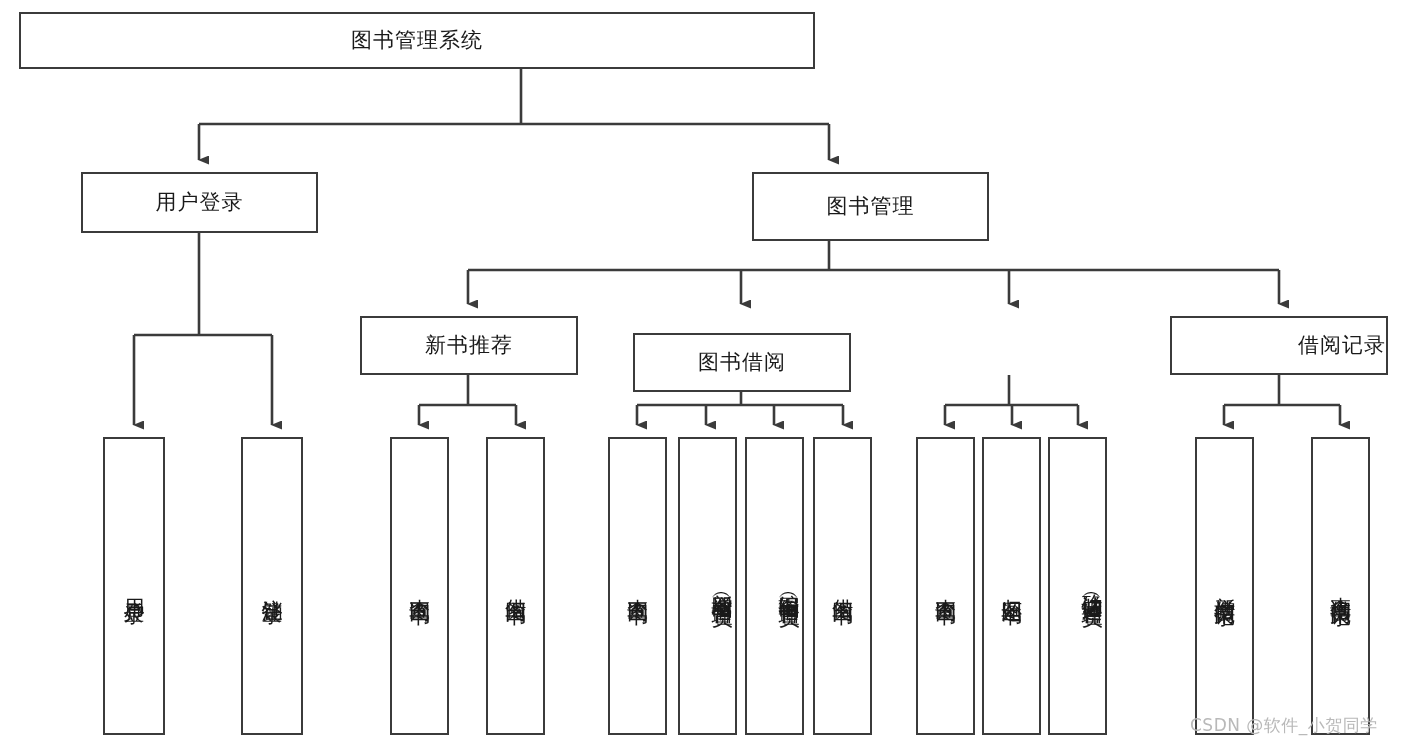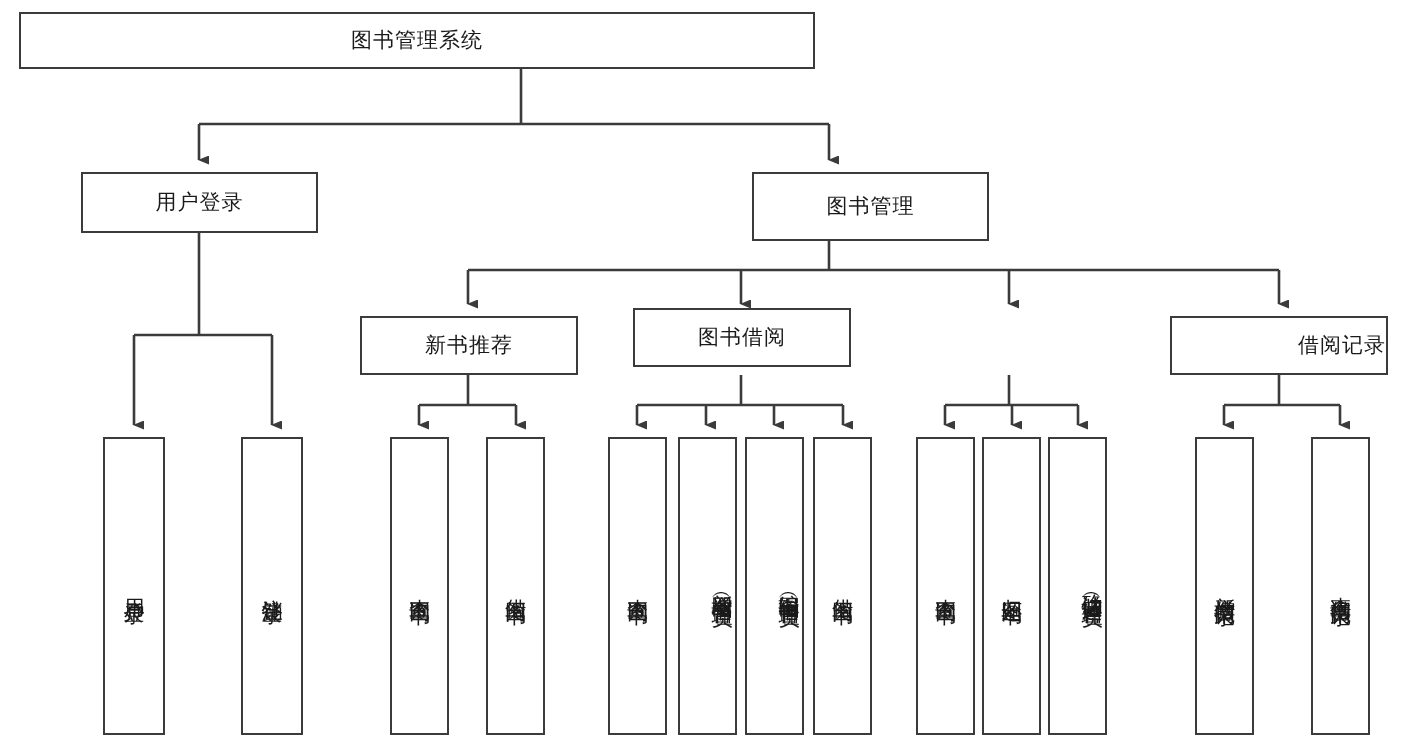--- a/index.html
+++ b/index.html
@@ -129,21 +129,21 @@
   <div class="node horizontal" style="left:81px; top:172px; width:237px; height:61px;">
     <span class="node-label">用户登录</span>
   </div>
   <div class="node horizontal" style="left:711px; top:172px; width:237px; height:69px;margin-left:41px;">
     <span class="node-label">图书管理</span>
   </div>
 
   <div class="node horizontal" style="left:360px; top:316px; width:218px; height:59px;">
     <span class="node-label">新书推荐</span>
   </div>
-  <div class="node horizontal" style="left:633px; top:308px; width:218px; height:59px;">
+  <div class="node horizontal" style="left:633px; top:333px; width:218px; height:59px;">
     <span class="node-label">图书借阅</span>
   </div>
   <div class="node horizontal" style="left:1170px; top:316px; width:218px; height:59px;justify-content:flex-end;">
     <span class="node-label">借阅记录</span>
   </div>
 
   <div class="node vertical v-center" style="left:103px; top:437px; width:62px; height:298px;">
     <span class="node-label">用户登录</span>
   </div>
   <div class="node vertical v-center" style="left:241px; top:437px; width:62px; height:298px;">
@@ -180,14 +180,15 @@
     <span class="node-label">确认归还（管理员）</span>
   </div>
 
   <div class="node vertical v-center" style="left:1195px; top:437px; width:59px; height:298px;">
     <span class="node-label">新增借阅记录</span>
   </div>
   <div class="node vertical v-center" style="left:1311px; top:437px; width:59px; height:298px;">
     <span class="node-label">查询借阅记录</span>
   </div>
 
+  <div class="watermark" style="left:1190px; top:714px;">CSDN @软件_小贺同学</div>
 
 </div>
 
 </body></html>

